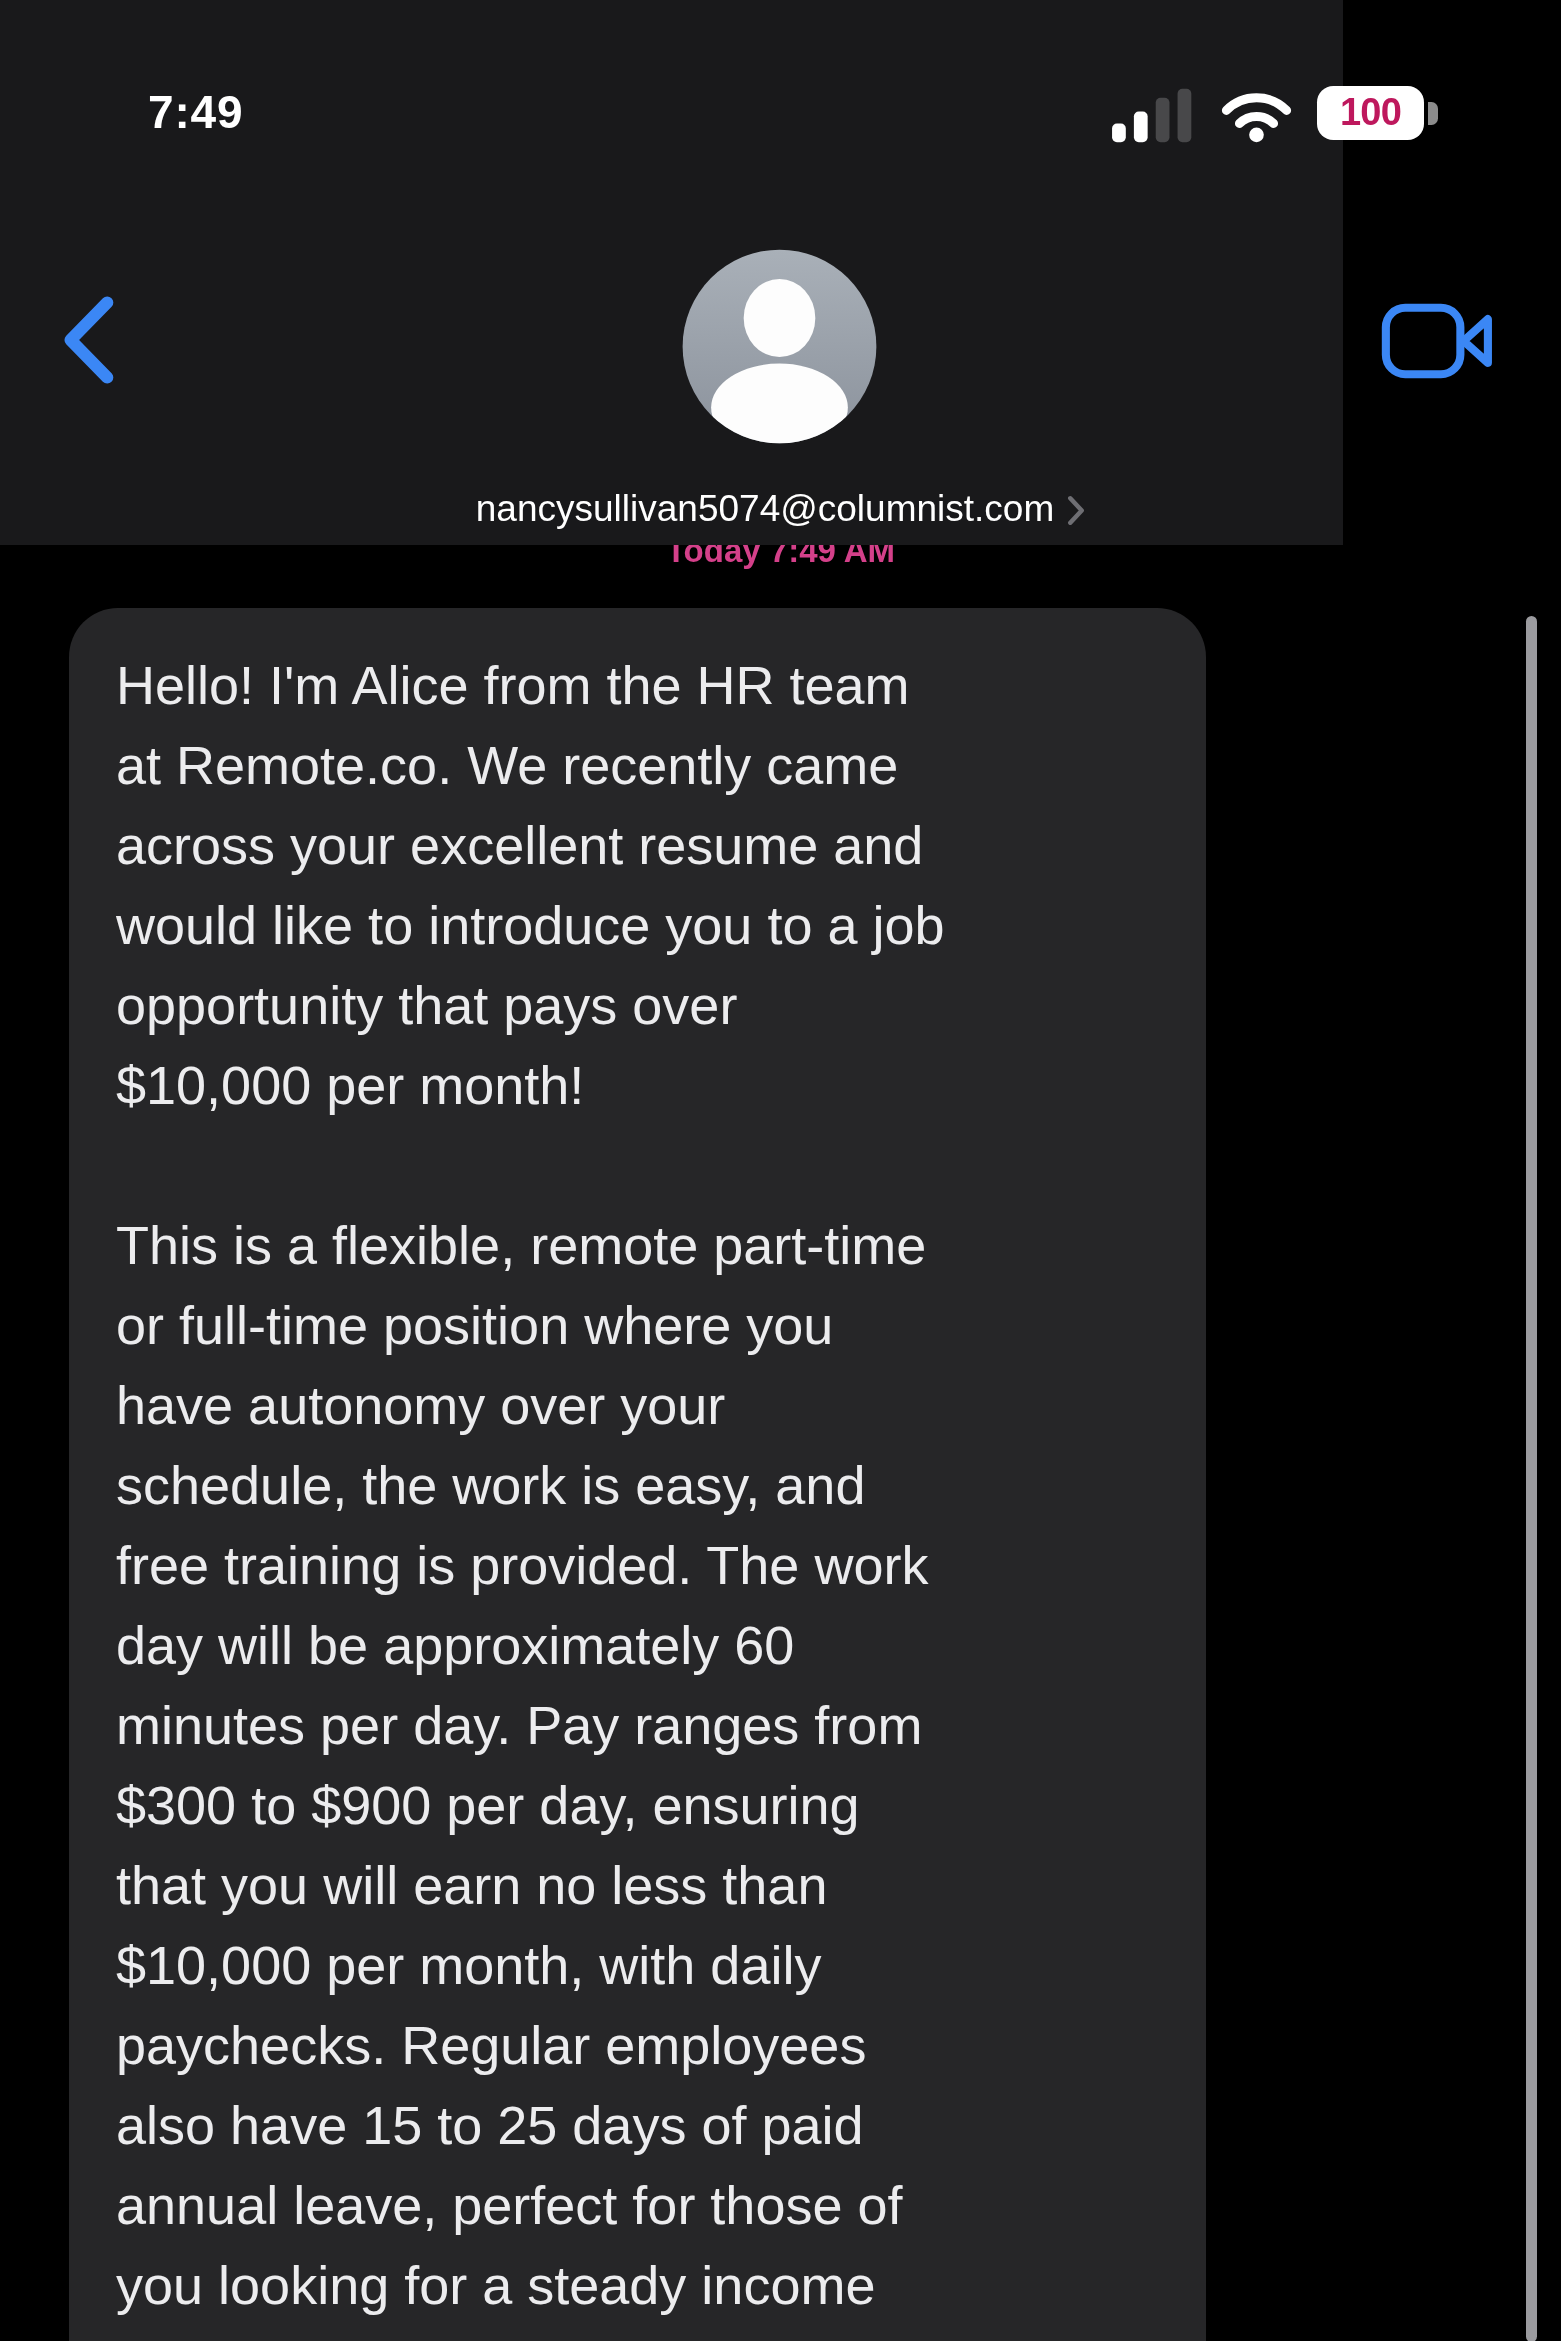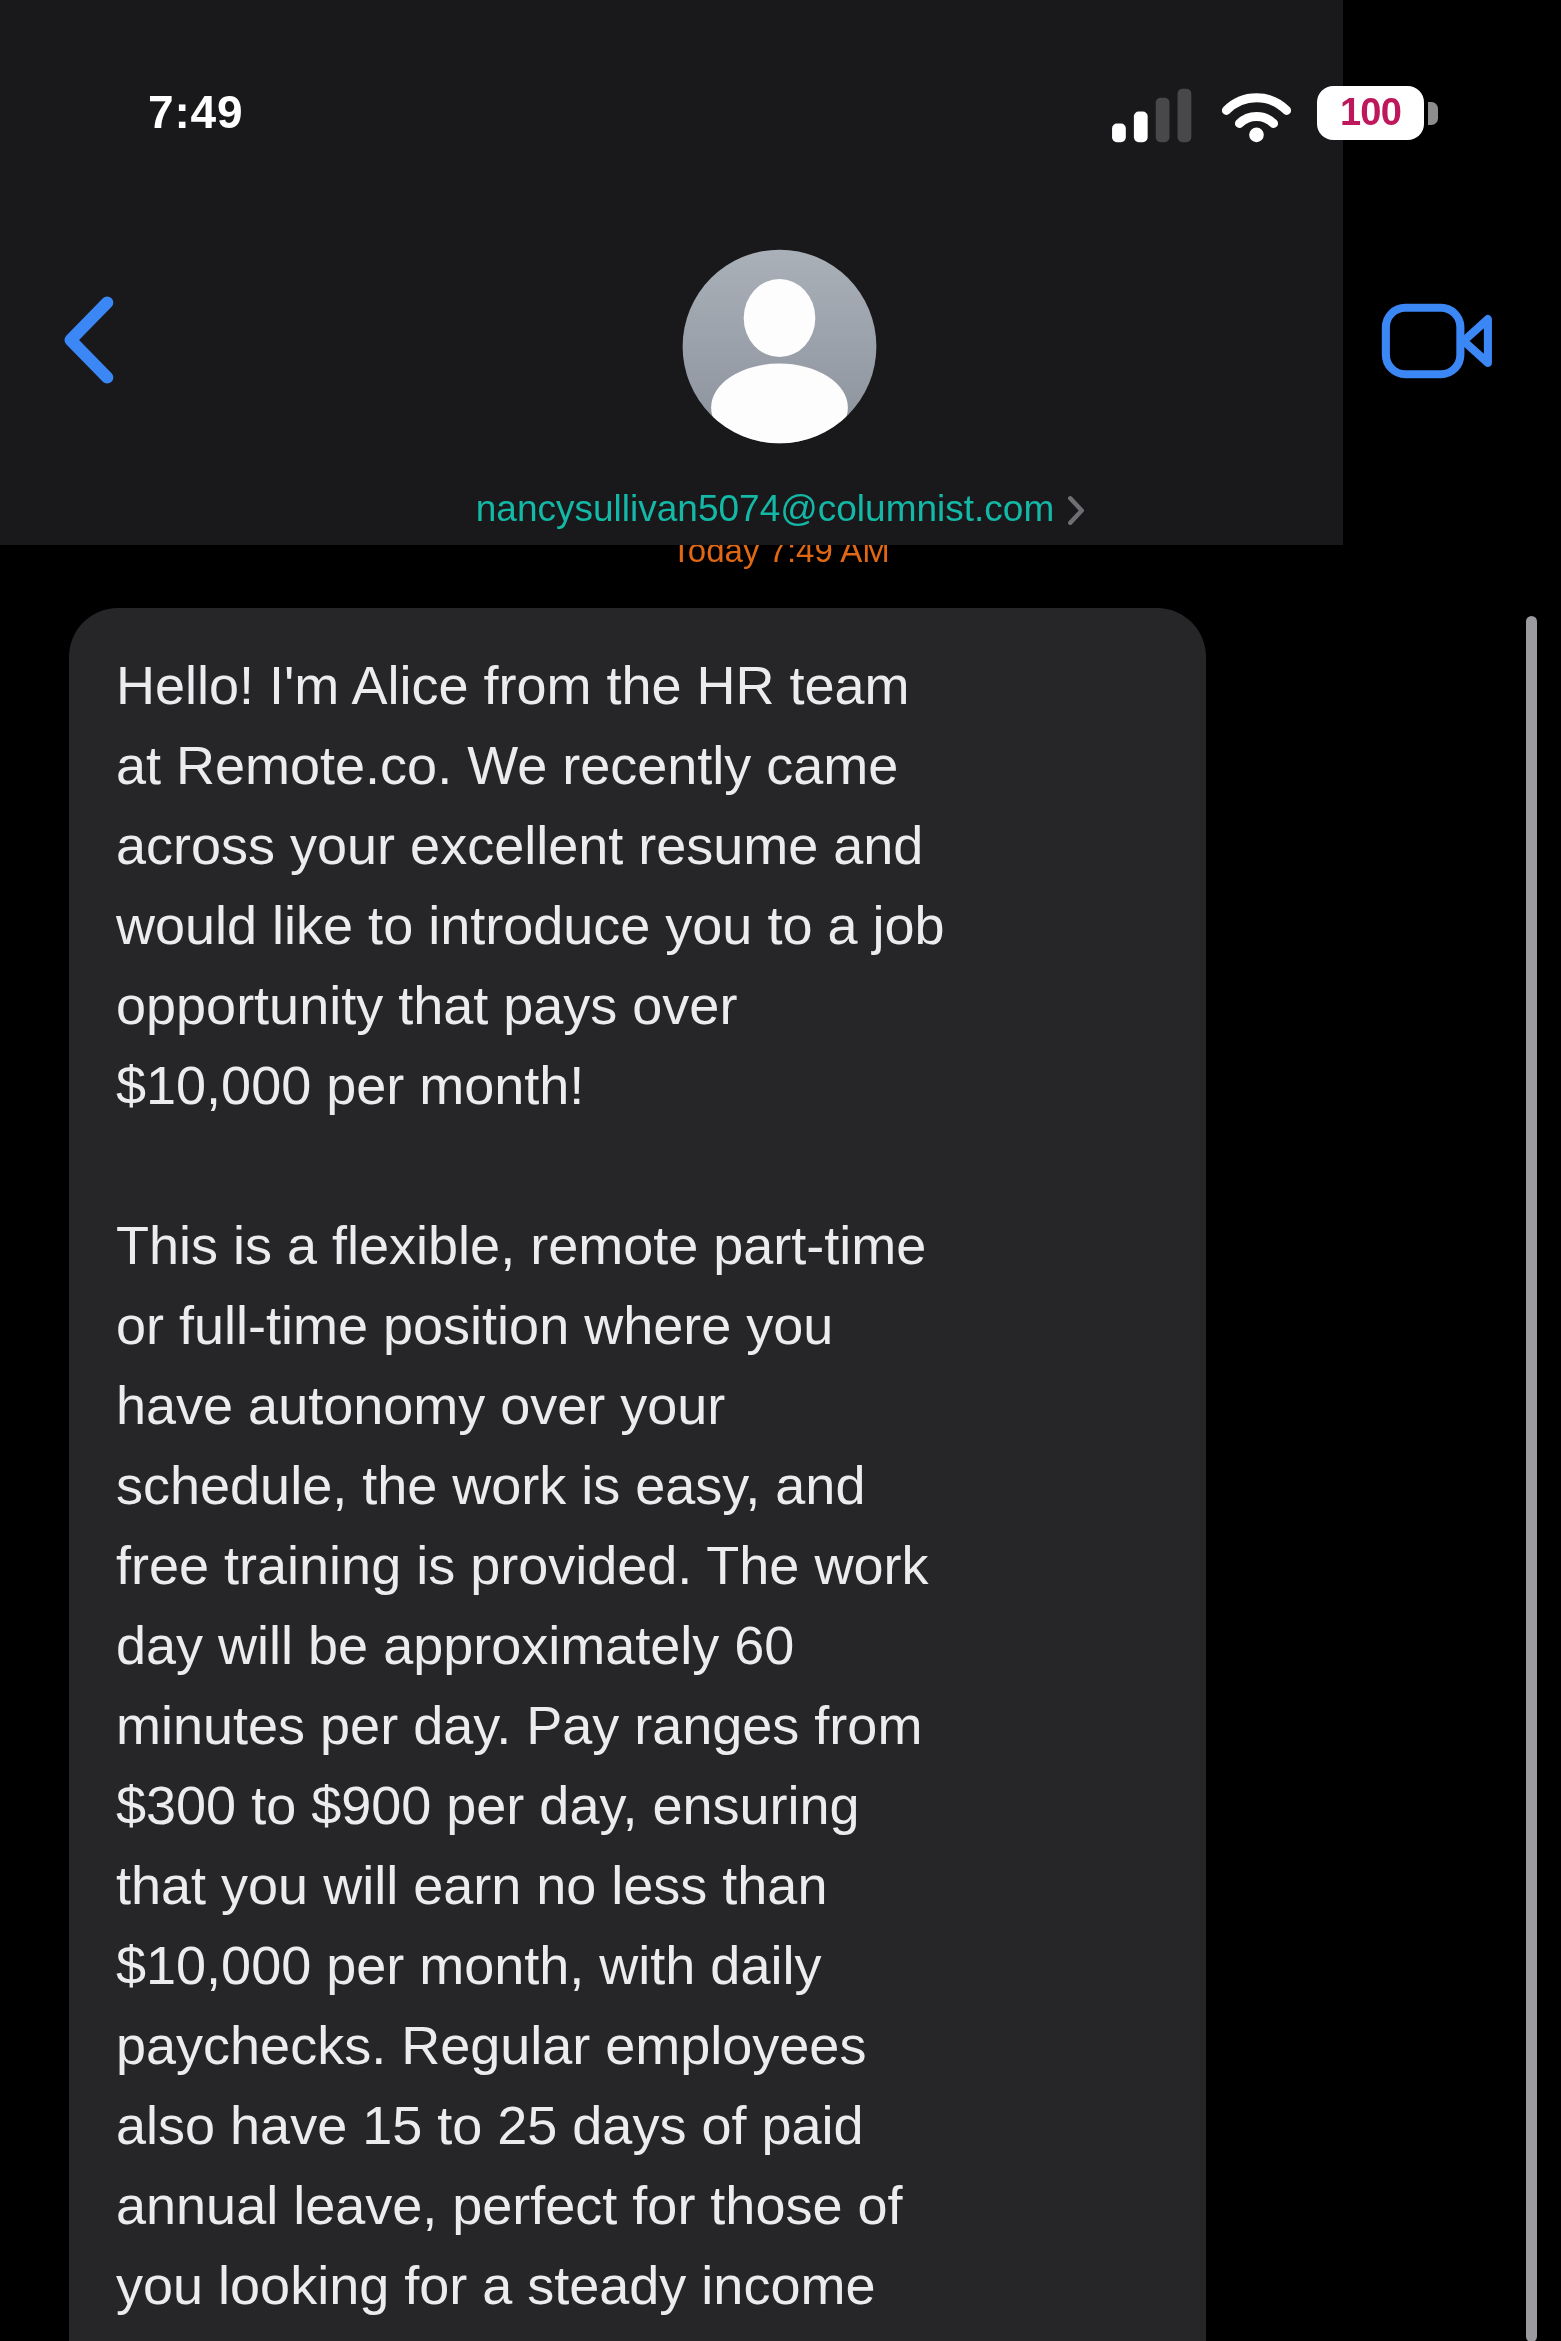--- a/index.html
+++ b/index.html
@@ -30,29 +30,29 @@
     position:absolute;left:316px;top:21px;width:9.8px;height:23px;
     background:rgba(255,255,255,.55);border-radius:0 6.5px 6.5px 0;
   }
   #back-button{position:absolute;left:60px;top:296px;width:57px;height:88px;cursor:pointer;}
   #avatar{position:absolute;left:681px;top:248px;width:197px;height:197px;}
   #video-button{position:absolute;left:1381px;top:301px;width:115px;height:80px;cursor:pointer;}
   #contact-row{
     position:absolute;left:0;top:486px;width:1561px;height:46px;
     display:flex;align-items:center;justify-content:center;gap:13px;
   }
-  #contact-name{font-size:37px;color:#14b8a6;letter-spacing:0;}
+  #contact-name{font-size:37px;color:#ffffff;letter-spacing:0;}
   #contact-chevron{margin-top:3.3px;}
   
   #date-separator-clip{
     position:absolute;left:0;top:545px;width:1561px;height:29px;
     overflow:hidden;z-index:1;text-align:center;
   }
   #date-separator{
-    margin-top:-13px;font-size:33px;font-weight:400;color:#f97316;opacity:.9;
+    margin-top:-13px;font-size:33px;font-weight:700;color:#ec4899;opacity:.9;
   }
   
   #message-bubble{
     position:absolute;left:69px;top:608px;width:1137px;
     box-sizing:border-box;padding:37px 44px 49px 47px;
     background:#262628;border-radius:49px;z-index:1;
   }
   .msg-par{
     margin:0;white-space:pre-line;
     font-size:54px;line-height:80px;color:#ececee;font-weight:400;

